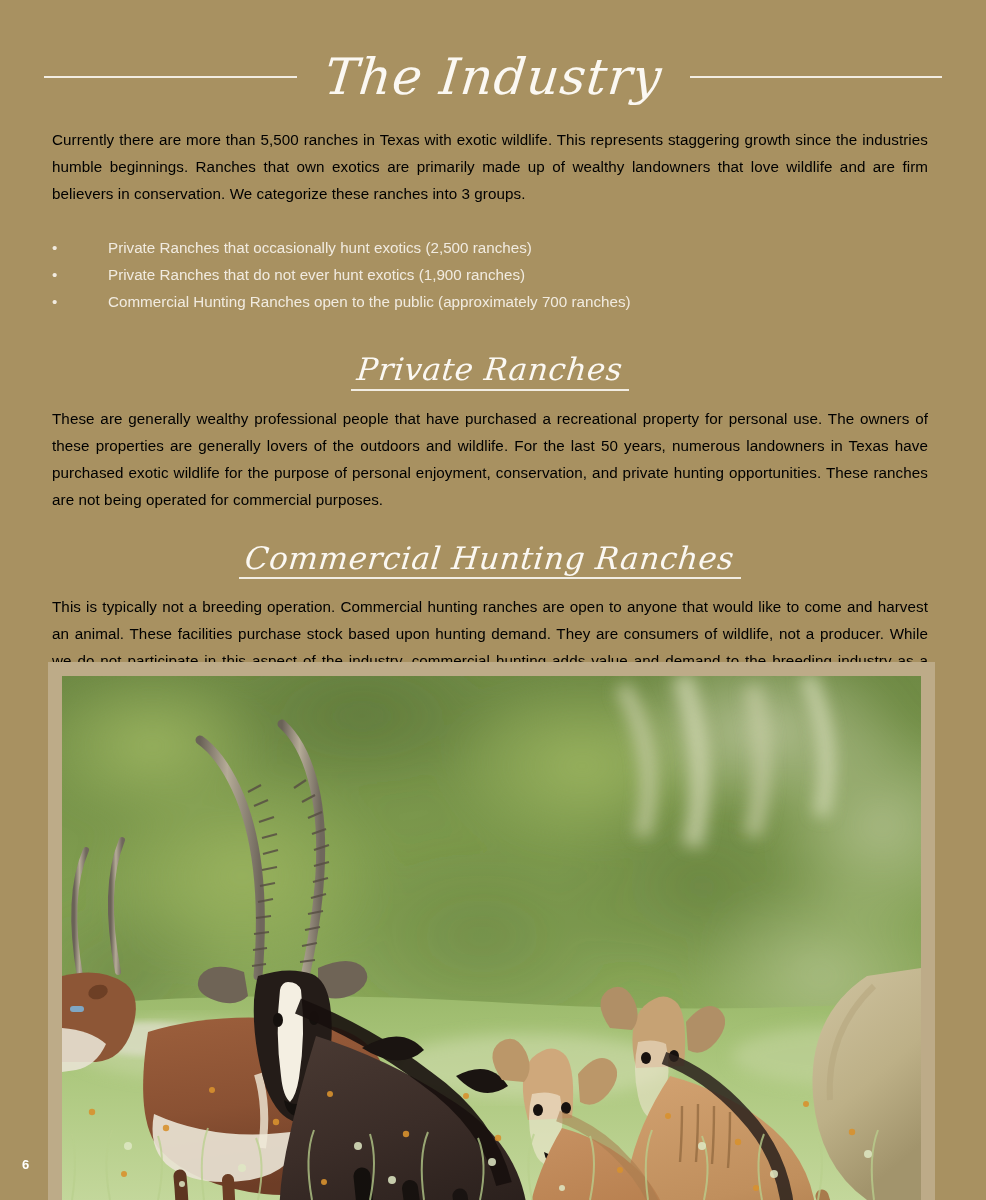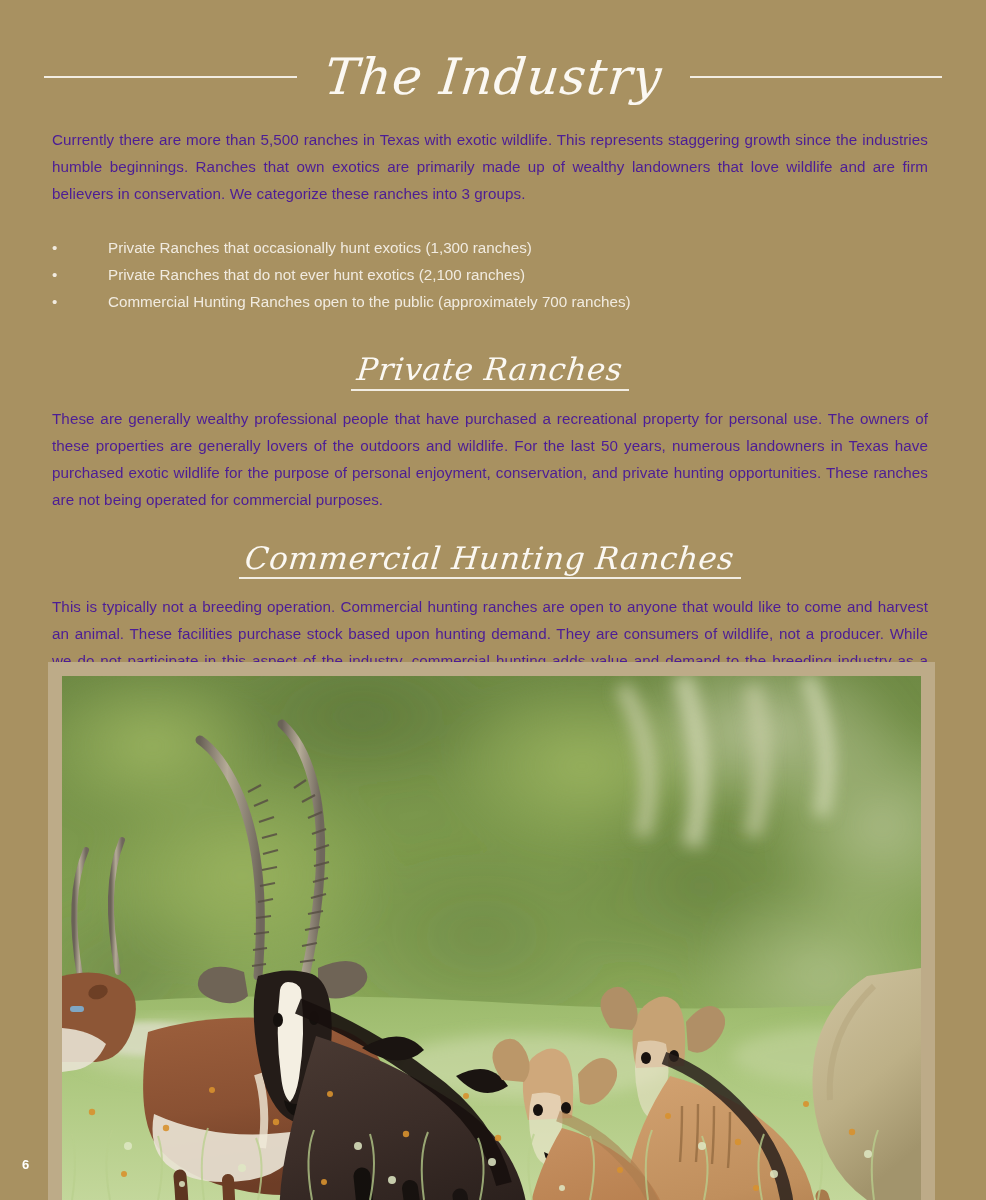--- a/index.html
+++ b/index.html
@@ -57,21 +57,21 @@
 
   
   .content {
     position: absolute;
     left: 52px;
     top: 126px;
     width: 876px;
   }
   p.body {
     margin: 0;
-    color: #4c1d95;
+    color: #000000;
     font-size: 15.2px;
     line-height: 27px;
     text-align: justify;
     font-stretch: condensed;
     letter-spacing: 0.005em;
   }
 
   .bullets {
     margin: 28px 0 0 0;
     padding: 0;
@@ -153,25 +153,25 @@
     <div class="rule rule-right"></div>
   </div>
 
   <div class="content">
 
     <p class="body">Currently there are more than 5,500 ranches in Texas with exotic wildlife. This represents staggering growth since the industries humble beginnings. Ranches that own exotics are primarily made up of wealthy landowners that love wildlife and are firm believers in conservation. We categorize these ranches into 3 groups.</p>
 
     <ul class="bullets">
       <li>
         <span class="dot">•</span>
-        <span class="txt">Private Ranches that occasionally hunt exotics (1,300 ranches)</span>
+        <span class="txt">Private Ranches that occasionally hunt exotics (2,500 ranches)</span>
       </li>
       <li>
         <span class="dot">•</span>
-        <span class="txt">Private Ranches that do not ever hunt exotics (2,100 ranches)</span>
+        <span class="txt">Private Ranches that do not ever hunt exotics (1,900 ranches)</span>
       </li>
       <li>
         <span class="dot">•</span>
         <span class="txt">Commercial Hunting Ranches open to the public (approximately 700 ranches)</span>
       </li>
     </ul>
 
     <div class="sec-gap-1"></div>
 
     <div class="section-head">

